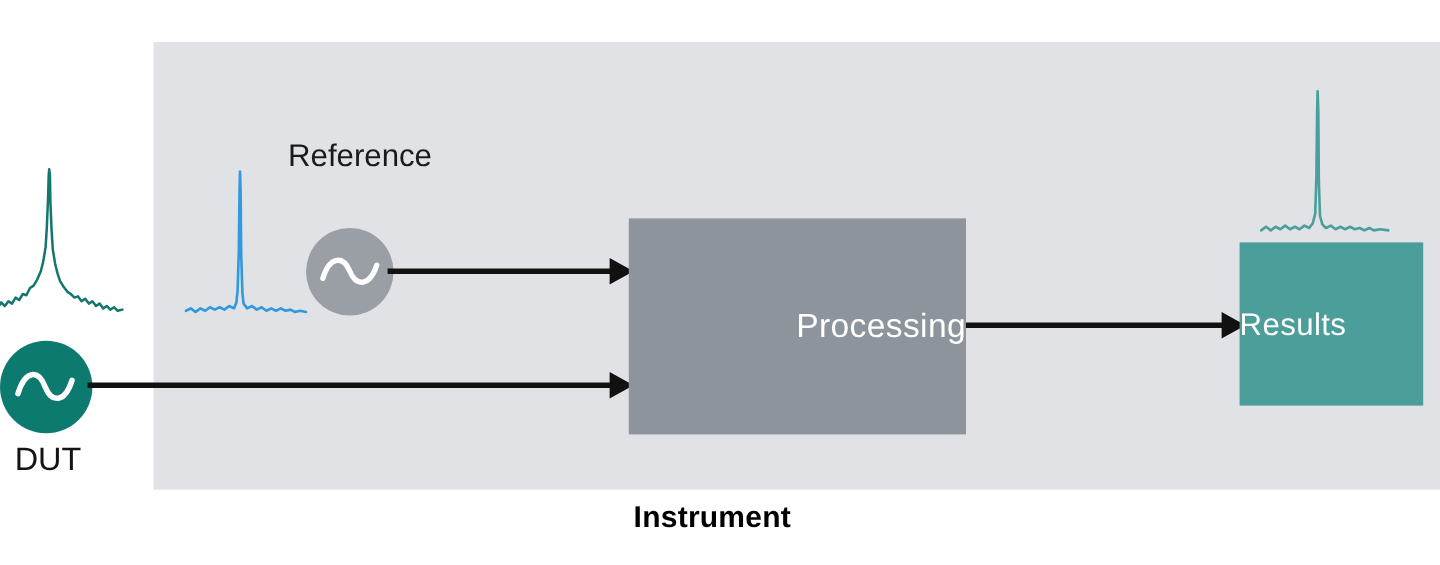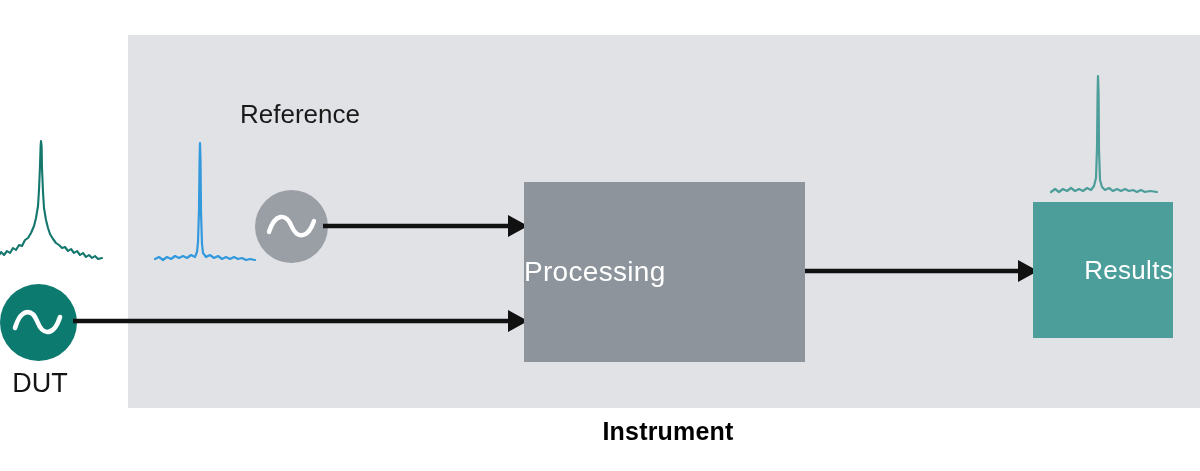--- a/index.html
+++ b/index.html
@@ -24,21 +24,20 @@
     top: 35px;
     width: 1072px;
     height: 373px;
     background: #e1e2e6;
   }
   #instrument-label {
     position: absolute;
     left: 528px;
     top: 417px;
     width: 280px;
-    text-align: center;
     font-size: 25px;
     font-weight: bold;
     color: #000000;
     letter-spacing: 0.2px;
   }
   
   .trace {
     position: absolute;
   }
   #dut-spectrum   { left: -22px; top: 138px; }
@@ -76,54 +75,54 @@
     top: 368px;
     width: 92px;
     text-align: center;
     font-size: 27px;
     color: #141414;
   }
   
   #ref-caption {
     position: absolute;
     left: 196px;
-    top: 99px;
+    top: 114px;
     width: 208px;
     text-align: center;
     font-size: 26px;
     line-height: 31px;
     color: #1a1a1a;
   }
   
   #processing-block {
     position: absolute;
     left: 524px;
     top: 182px;
     width: 281px;
     height: 180px;
     background: #8d949c;
     display: flex;
     align-items: center;
-    justify-content: flex-start;
+    justify-content: flex-end;
   }
   #processing-label {
     color: #ffffff;
     font-size: 28px;
     letter-spacing: 0.3px;
   }
   #results-block {
     position: absolute;
     left: 1033px;
     top: 202px;
-    width: 140px;
+    width: 153px;
     height: 136px;
     background: #4c9e9a;
     display: flex;
     align-items: center;
-    justify-content: flex-end;
+    justify-content: flex-start;
   }
   #results-label {
     color: #ffffff;
     font-size: 26px;
     letter-spacing: 0.3px;
   }
   
   .arrow {
     position: absolute;
   }

